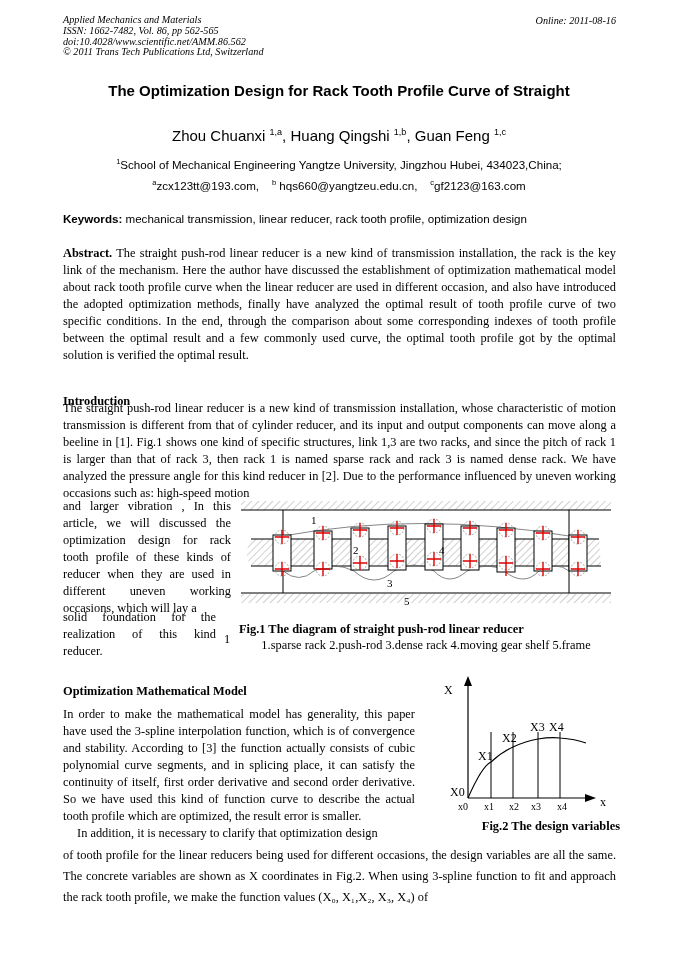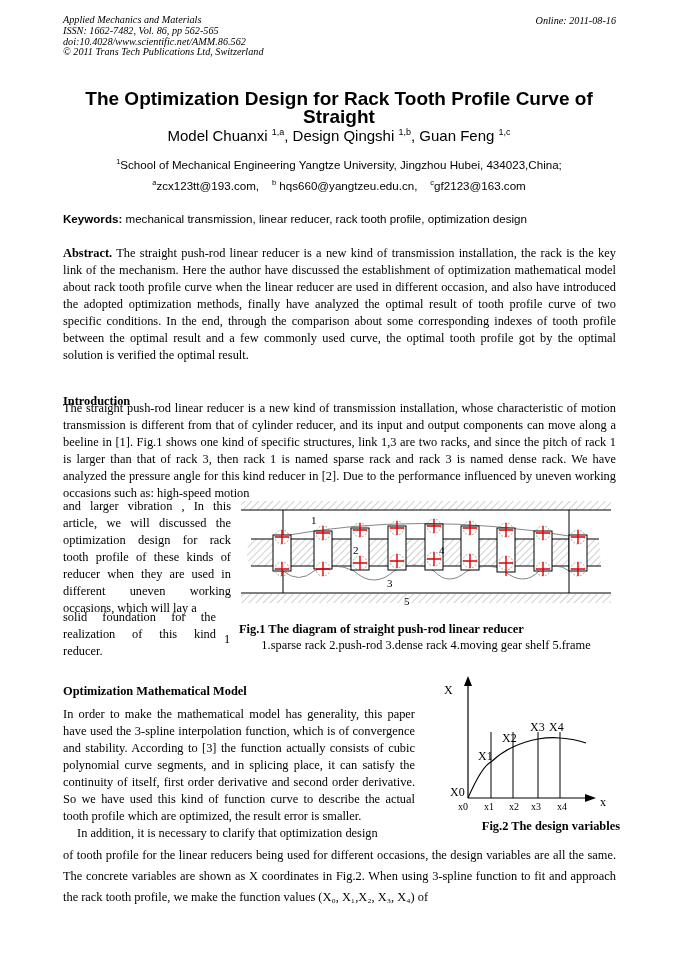--- a/index.html
+++ b/index.html
@@ -2,21 +2,21 @@
 <html><head>
 <meta charset="utf-8">
 <style>
   html, body { margin:0; padding:0; background:#ffffff; }
   body { width:678px; height:959px; position:relative; overflow:hidden; color:#000; }
   .serif { font-family: "Liberation Serif", "DejaVu Serif", serif; }
   .sans { font-family: "Liberation Sans", "DejaVu Sans", sans-serif; text-align: right; }
   .abs { position:absolute; }
   .header-left { left:63px; top:15px; font-size:10.2px; line-height:10.8px; font-style:italic; }
   .header-right { right:62px; top:15px; font-size:10.2px; font-style:italic;margin-left:31px; }
-  .title { left:60px; width:558px; top:82px; text-align:center; font-weight:bold; font-size:19px; line-height:18px;margin-top:8px; }
+  .title { left:60px; width:558px; top:82px; text-align:center; font-weight:bold; font-size:15px; line-height:18px; }
   .authors { left:60px; width:558px; top:127px; text-align:center; font-size:15px; }
   .authors sup { font-size:9px; }
   .affil { left:60px; width:558px; top:157px; text-align:center; font-size:11.6px; }
   .emails { left:60px; width:558px; top:178px; text-align:center; font-size:11.6px; }
   .affil sup, .emails sup { font-size:7.5px; }
   .keywords { left:63px; top:212px; font-size:11.6px; }
   .para { font-size:12.4px; line-height:17px; text-align:justify; }
   .abstract { left:63px; width:553px; top:245px; }
   .intro-h { left:63px; top:394px; font-size:12.4px; font-weight:bold; }
   .intro { left:63px; width:553px; top:400px; }
@@ -42,22 +42,22 @@
   <div>doi:10.4028/www.scientific.net/AMM.86.562</div>
   <div>© 2011 Trans Tech Publications Ltd, Switzerland</div>
 </div>
 <div class="abs serif header-right">Online: 2011-08-16</div>
 
 <div class="abs sans title">
   <div>The Optimization Design for Rack Tooth Profile Curve of Straight</div>
 </div>
 
 <div class="abs sans authors">
-  <span>Model Chuanxi</span>&nbsp;<sup>1,a</sup>,
-  <span>Design Qingshi</span>&nbsp;<sup>1,b</sup>,
+  <span>Zhou Chuanxi</span>&nbsp;<sup>1,a</sup>,
+  <span>Huang Qingshi</span>&nbsp;<sup>1,b</sup>,
   <span>Guan Feng</span>&nbsp;<sup>1,c</sup>
 </div>
 <div class="abs sans affil">
   <sup>1</sup><span>School of Mechanical Engineering Yangtze University, Jingzhou Hubei, 434023,China;</span>
 </div>
 <div class="abs sans emails">
   <sup>a</sup><span>zcx123tt@193.com,</span>&nbsp;&nbsp;&nbsp;
   <sup>b</sup>&nbsp;<span>hqs660@yangtzeu.edu.cn,</span>&nbsp;&nbsp;&nbsp;
   <sup>c</sup><span>gf2123@163.com</span>
 </div>

